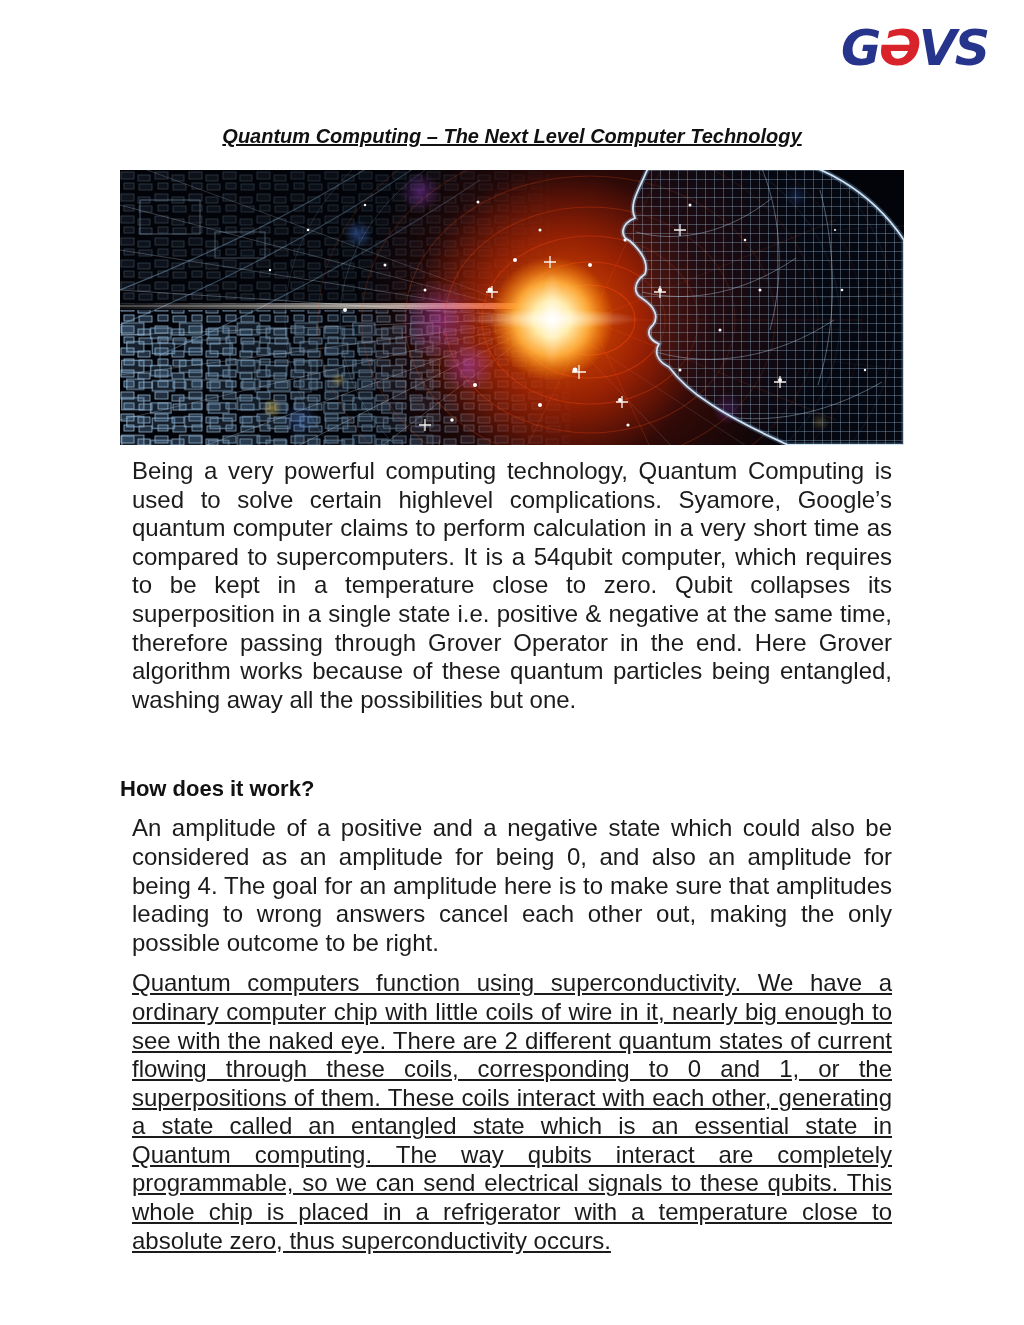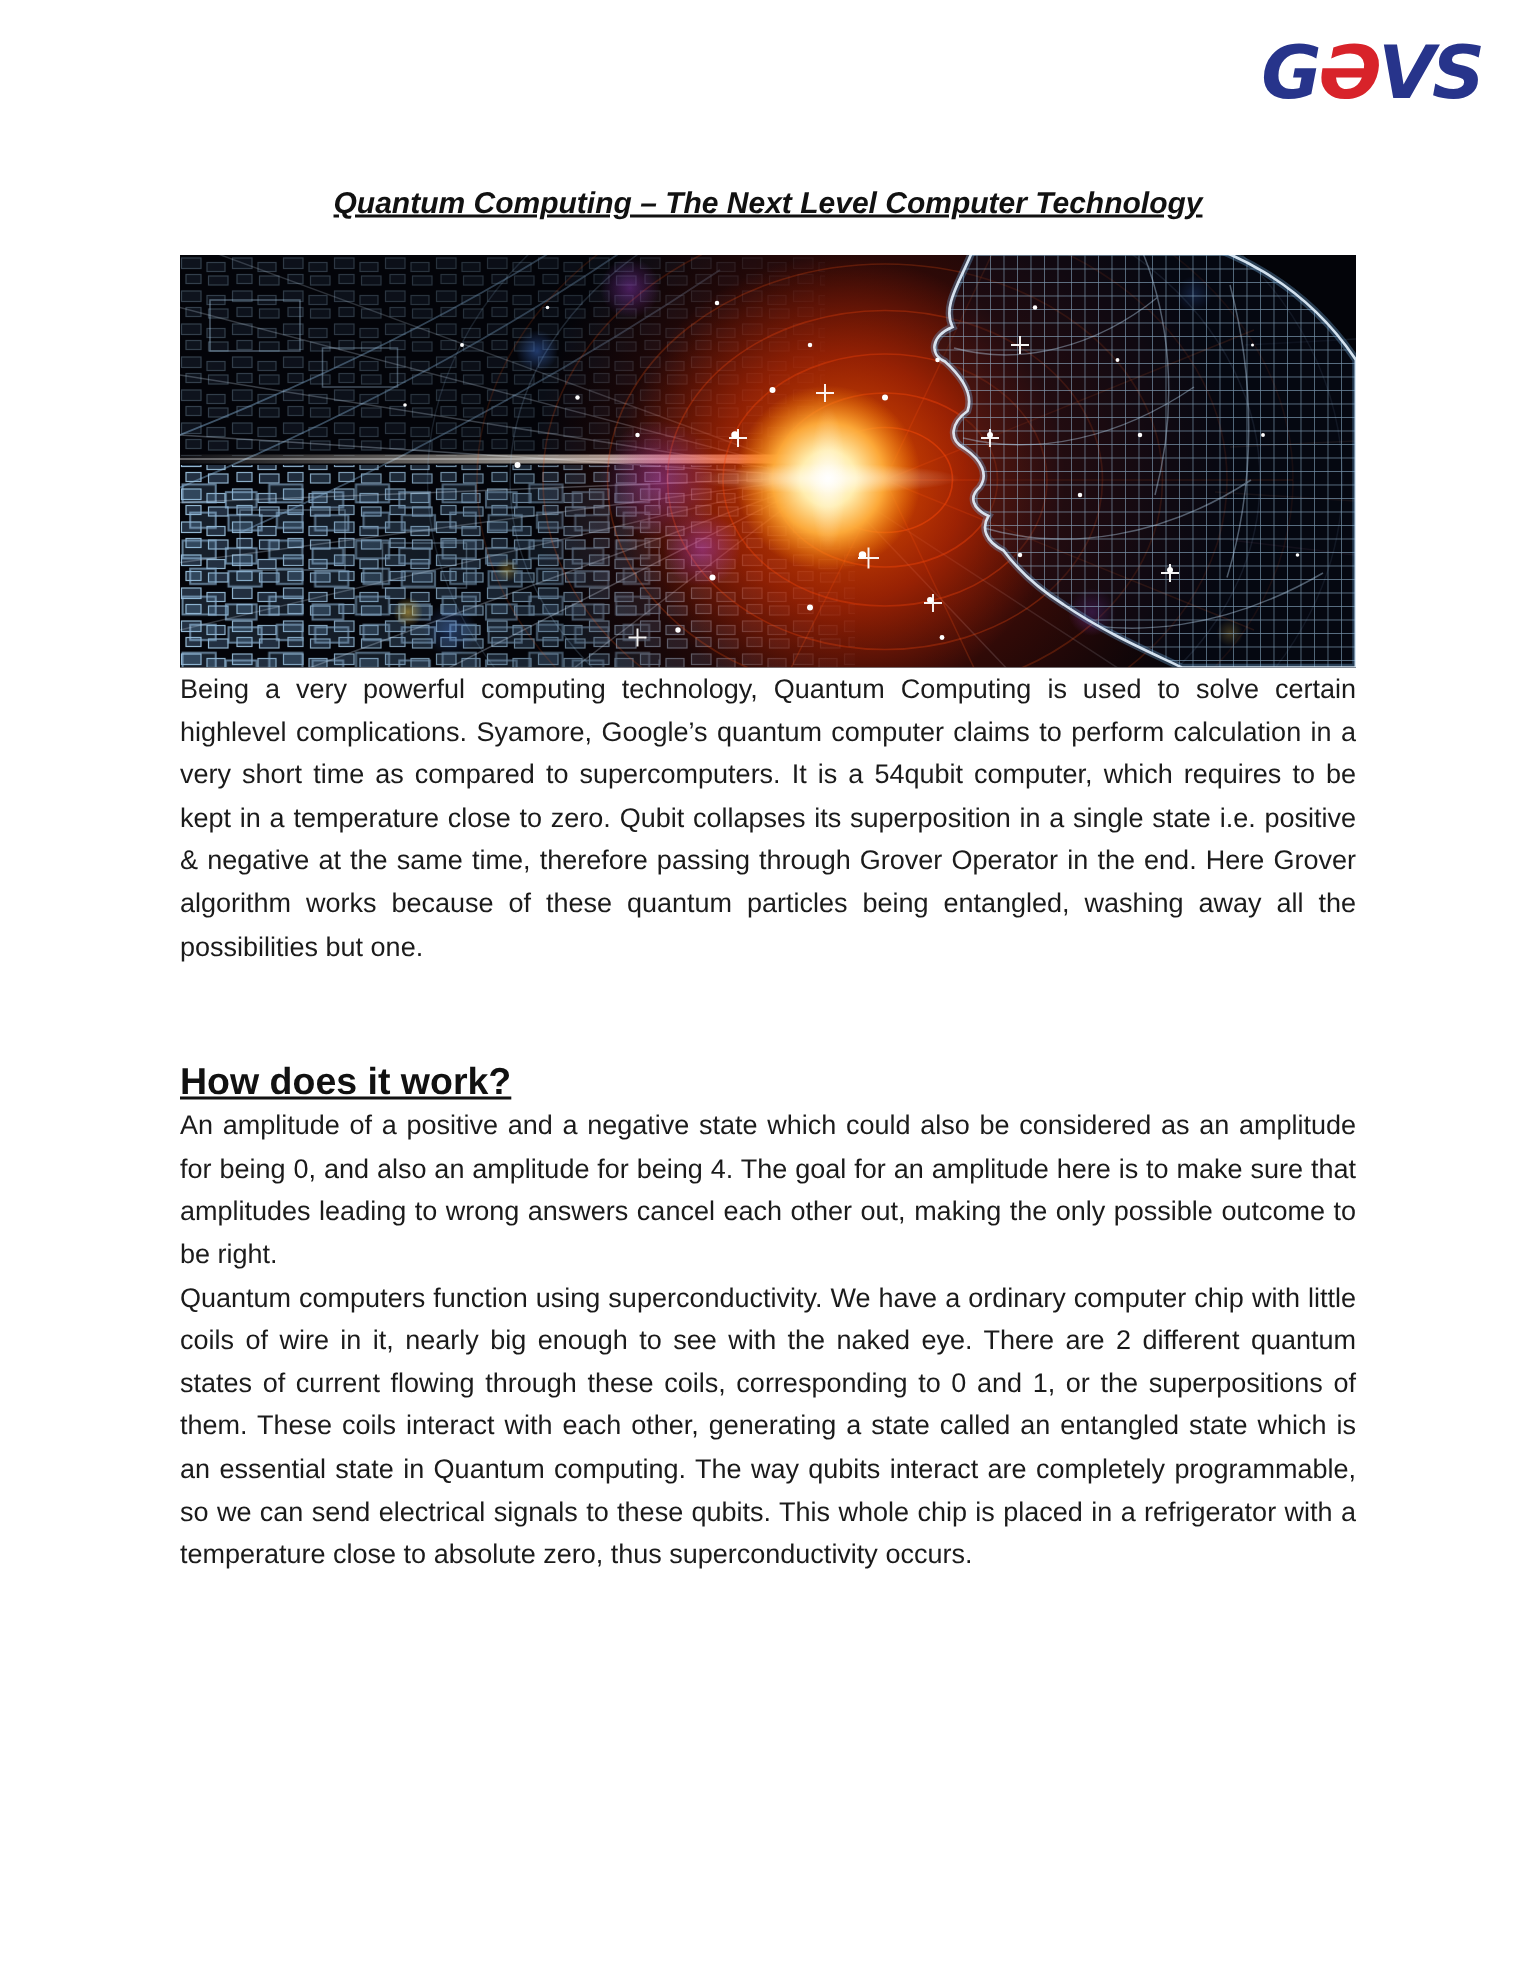--- a/index.html
+++ b/index.html
@@ -18,26 +18,26 @@
   .content{position:absolute;left:120px;top:0;width:784px;}
   .title{
     margin:122px 0 0 0;font-size:20px;font-weight:700;text-align:center;
     text-decoration:underline;line-height:28px;color:#111;font-style:italic;
   }
   .hero{
     margin-top:20px;width:784px;height:275px;background:#030409;overflow:hidden;
   }
   .hero svg{display:block;}
   p.body{
-    font-size:18px;line-height:28.6px;text-align:justify;margin:0;color:#1b1b1b;
+    font-size:24px;line-height:28.6px;text-align:justify;margin:12px;color:#1b1b1b;
   }
   .p1{margin-top:66px;}
-  .subhead{margin:62px 0 0 0;font-size:25px;font-weight:700;color:#111;text-decoration:underline;}
+  .subhead{margin:62px 0 0 0;font-size:22px;font-weight:700;color:#111;}
   .p2{margin-top:62px;}
-  .p3{margin-top:57px;}
+  .p3{margin-top:57px;text-decoration:underline;}
 </style>
 </head>
 <body>
 
 <div class="page">
 
   <div class="logo">
     <span class="lg-blue">G</span><span class="lg-red">Ə</span><span class="lg-blue">VS</span>
   </div>
 

